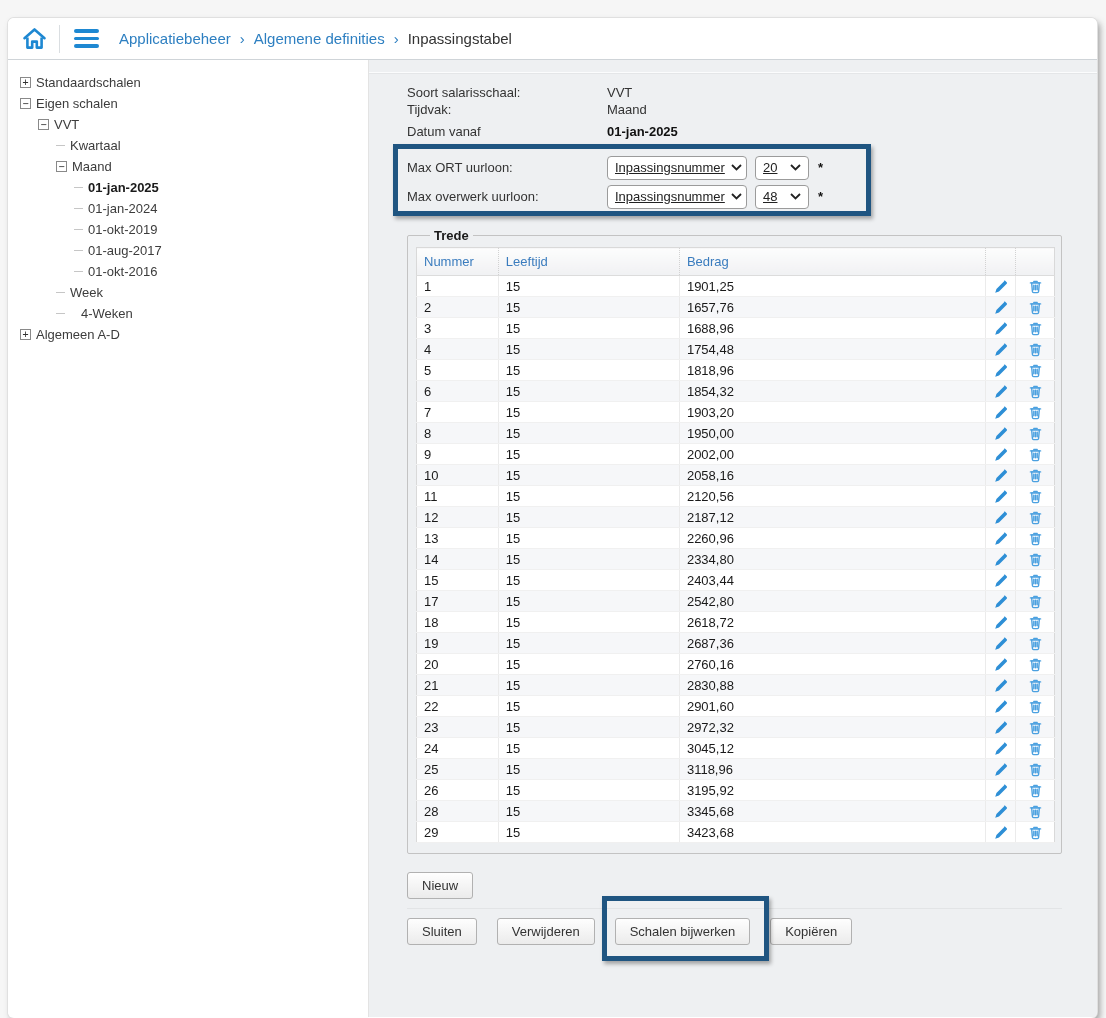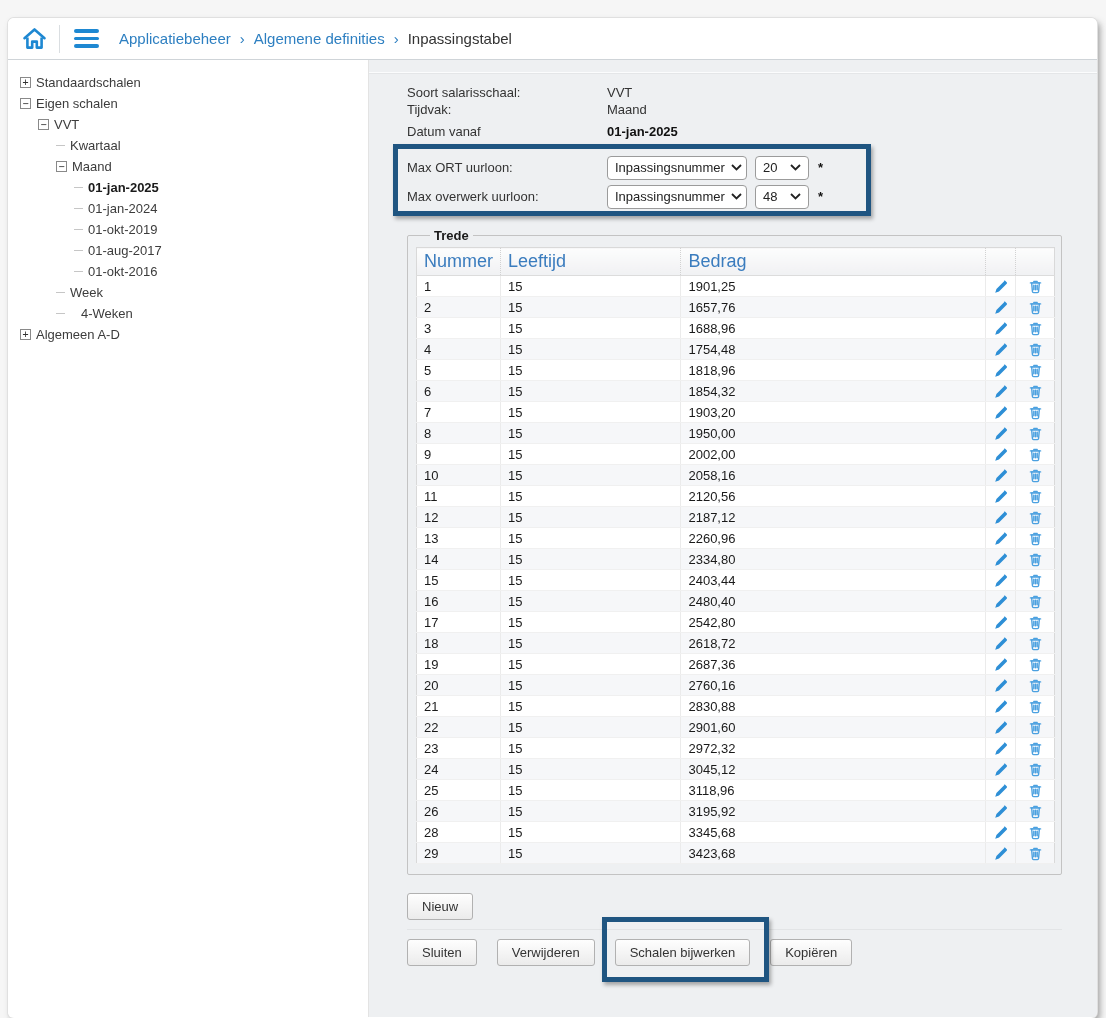--- a/index.html
+++ b/index.html
@@ -38,34 +38,34 @@
   .field-row { display:flex; line-height:17px; }
   .field-label { width:200px; }
   .field-row.datum { margin-top:5px; line-height:17px; }
   .field-value.bold { font-weight:bold; color:#111; }
   
   .select-zone { position:relative; margin-top:8px; width:460px; padding:5px 0; }
   .select-row { display:flex; align-items:center; height:29px; }
   .select-label { width:200px; }
   .select { display:flex; align-items:center; justify-content:space-between;
             background:#fff; border:1px solid #9b9b9b; border-radius:4px;
-            height:24px; padding:4px 7px; color:#222; cursor:pointer; }
+            height:24px; padding:4px 7px; color:#222; cursor:pointer;text-decoration:underline; }
   .select.type { width:140px; margin-right:8px; }
   .select.num  { width:54px;  margin-right:9px; }
   .chev { flex:0 0 auto; margin-left:6px; }
   .req { color:#111; font-weight:bold; font-size:13px; }
   .hl-box { position:absolute; border:5px solid #1f5581; pointer-events:none; z-index:6;
             box-shadow:2px 3px 4px rgba(0,0,0,.32); }
   .hl-selects { left:-14px; top:-4px; width:478px; height:72px; }
   
   fieldset.trede { margin-top:12px; width:655px; border:1px solid #c3c3c3; border-radius:2px;
                    padding:4px 6px 10px 8px; }
   fieldset.trede legend { font-weight:bold; font-size:13px; color:#1a1a1a; padding:0 4px; margin-left:14px; }
   table.grid { border-collapse:collapse; width:639px; background:#fff; border:1px solid #d9d9d9; }
-  table.grid th { height:28px; font-weight:normal; font-size:18px; text-align:left;
+  table.grid th { height:28px; font-weight:normal; font-size:13px; text-align:left;
                   color:#3a7cbe; padding:0 7px;
                   background:linear-gradient(#fdfdfd,#f0f1f3);
                   border-right:1px dotted #d2d2d2; border-bottom:1px solid #dcdcdc; cursor:pointer; }
   table.grid th:last-child { border-right:none; }
   table.grid td { height:21px; font-size:13px; color:#1a1a1a; padding:0 7px;
                   border-right:1px solid #ebebeb; border-bottom:1px solid #f0f0f0; }
   table.grid td:last-child { border-right:none; }
   table.grid tbody tr:nth-child(even) td { background:#f6f7f9; }
   td.icon-cell { text-align:center; padding:0 2px; cursor:pointer; }
   td.icon-cell svg { vertical-align:middle; }
@@ -474,36 +474,20 @@
                   <td class="icon-cell"><svg width="15" height="16" viewBox="0 0 14 15">
                       <g stroke="#4aa0e0" fill="none" stroke-width="1.3" stroke-linecap="round" stroke-linejoin="round">
                         <path d="M3.4 4.6 h7.2 l-.7 8.1 a1.1 1.1 0 0 1 -1.1 1 h-3.6 a1.1 1.1 0 0 1 -1.1 -1 z"></path>
                         <path d="M2.2 4.6 h9.6"></path>
                         <path d="M5.4 3.2 h3.2"></path>
                         <path d="M5.4 6.8 v4.2 M7 6.8 v4.2 M8.6 6.8 v4.2"></path>
                       </g>
                     </svg></td>
                 </tr>
                 <tr>
-                  <td>16</td>
-                  <td>15</td>
-                  <td>2480,40</td>
-                  <td class="icon-cell"><svg width="15" height="15" viewBox="0 0 14 14">
-                      <path d="M10.9 1.2 l1.9 1.9 a1 1 0 0 1 0 1.4 L5.6 11.7 2.1 12.8 3.2 9.3 10.4 2.1 a1 1 0 0 1 .5-.9z" fill="#2e8fd6"></path>
-                    </svg></td>
-                  <td class="icon-cell"><svg width="15" height="16" viewBox="0 0 14 15">
-                      <g stroke="#4aa0e0" fill="none" stroke-width="1.3" stroke-linecap="round" stroke-linejoin="round">
-                        <path d="M3.4 4.6 h7.2 l-.7 8.1 a1.1 1.1 0 0 1 -1.1 1 h-3.6 a1.1 1.1 0 0 1 -1.1 -1 z"></path>
-                        <path d="M2.2 4.6 h9.6"></path>
-                        <path d="M5.4 3.2 h3.2"></path>
-                        <path d="M5.4 6.8 v4.2 M7 6.8 v4.2 M8.6 6.8 v4.2"></path>
-                      </g>
-                    </svg></td>
-                </tr>
-                <tr>
                   <td>17</td>
                   <td>15</td>
                   <td>2542,80</td>
                   <td class="icon-cell"><svg width="15" height="15" viewBox="0 0 14 14">
                       <path d="M10.9 1.2 l1.9 1.9 a1 1 0 0 1 0 1.4 L5.6 11.7 2.1 12.8 3.2 9.3 10.4 2.1 a1 1 0 0 1 .5-.9z" fill="#2e8fd6"></path>
                     </svg></td>
                   <td class="icon-cell"><svg width="15" height="16" viewBox="0 0 14 15">
                       <g stroke="#4aa0e0" fill="none" stroke-width="1.3" stroke-linecap="round" stroke-linejoin="round">
                         <path d="M3.4 4.6 h7.2 l-.7 8.1 a1.1 1.1 0 0 1 -1.1 1 h-3.6 a1.1 1.1 0 0 1 -1.1 -1 z"></path>
                         <path d="M2.2 4.6 h9.6"></path>

